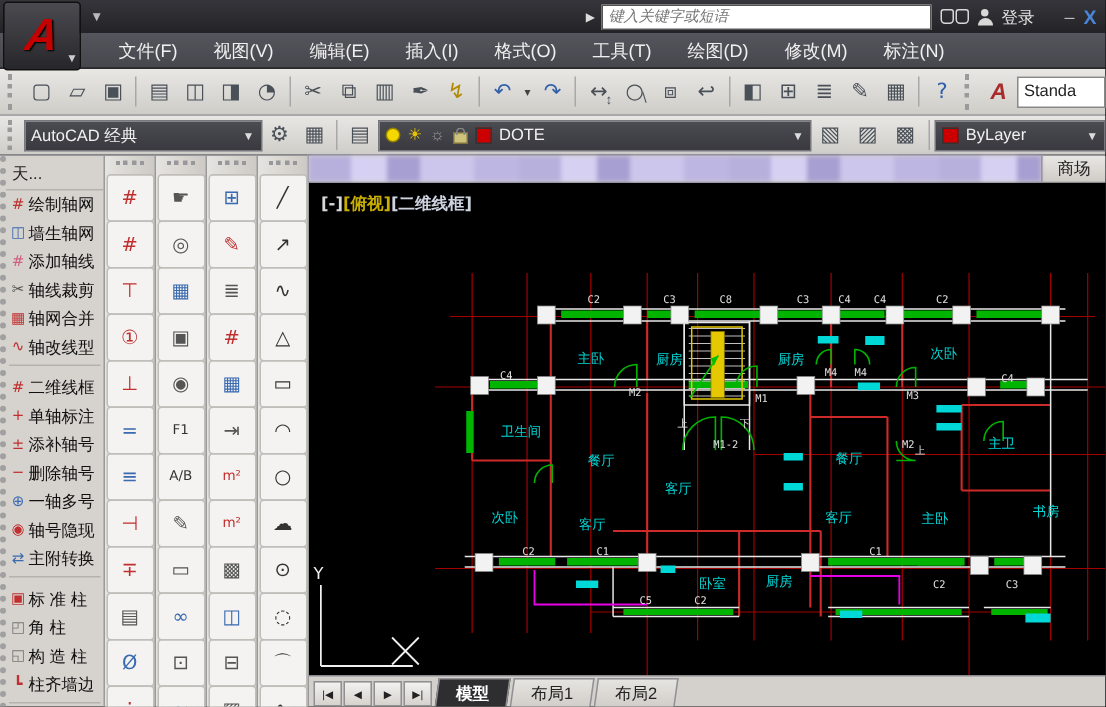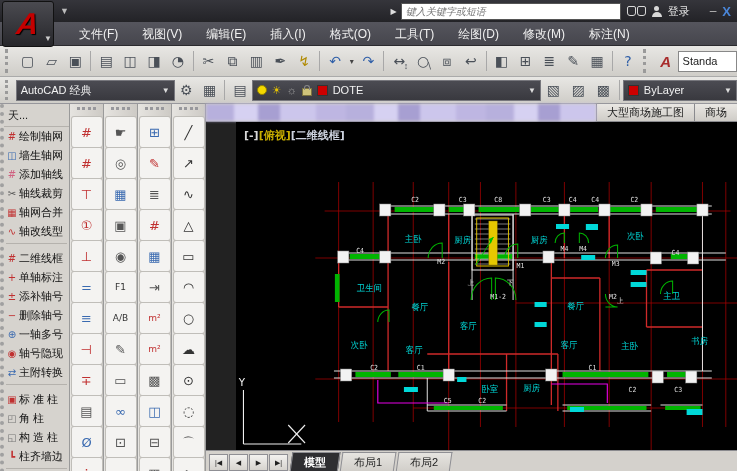--- a/index.html
+++ b/index.html
@@ -79,21 +79,21 @@
   .vbtn{width:28px;height:28px;flex:none;display:flex;align-items:center;justify-content:center;
         border:1px solid transparent;border-radius:2px;background:#f4f3f1;margin-bottom:1px;box-shadow:0 0 0 1px #c0beb9;}
   .vbtn span{font-size:13px;line-height:1;font-family:"DejaVu Sans",sans-serif;}
   
   .dwgcol{flex:1;display:flex;flex-direction:column;min-width:0;}
   .topstrip{height:17px;background:#cfccc7;display:flex;align-items:stretch;border-bottom:1px solid #8a8a8e;}
   .blurbar{flex:1;filter:blur(1.5px);background:repeating-linear-gradient(90deg,
         #b7b0dd 0 28px,#d6d1f2 28px 52px,#a79fd2 52px 74px,#ccc6ec 74px 110px,#beb6e2 110px 140px);}
   .dwgtab{display:flex;align-items:center;justify-content:center;font-size:11px;color:#222;
           background:linear-gradient(#e9e7e3,#cfccc7);border-left:1px solid #8a8a8e;padding:0 10px;white-space:nowrap;}
-  .canvas{flex:1;background:#000;position:relative;overflow:hidden;margin-left:30px;}
+  .canvas{flex:1;background:#000;position:relative;overflow:hidden;}
   .canvas svg{position:absolute;inset:0;width:100%;height:100%;}
   .vpctl{position:absolute;left:8px;top:6px;font-size:11px;font-weight:bold;z-index:5;
          font-family:"DejaVu Sans",sans-serif;letter-spacing:0;}
   .vp-min{color:#d8d8d8;}
   .vp-view{color:#c8ae00;}
   .vp-style{color:#cdd3df;}
   
   .bstrip{height:22px;background:#d4d1cc;border-top:1px solid #8a8a8e;display:flex;align-items:flex-end;}
   .bnav{display:flex;align-items:center;gap:1px;padding:0 3px 2px 3px;}
   .bnav .nb{width:17px;height:15px;background:linear-gradient(#f2f1ef,#d6d3ce);border:1px solid #8f8f94;
@@ -511,21 +511,20 @@
           <div class="vbtn">
             <span style="color: rgb(51, 51, 51);">∿</span>
           </div>
         </div>
       </div>
 
     <div class="dwgcol">
       <div class="topstrip">
         <div class="blurbar"></div>
         <div id="dwgtabs" style="display:flex;">
-            <div class="dwgtab">大型商场施工图</div>
             <div class="dwgtab">商场</div>
           </div>
       </div>
 
       <div class="canvas">
         <div class="vpctl">
           <span class="vp-min">[-]</span><span class="vp-view">[俯视]</span><span class="vp-style">[二维线框]</span>
         </div>
 
         <svg viewBox="0 0 537 328" preserveAspectRatio="none">

